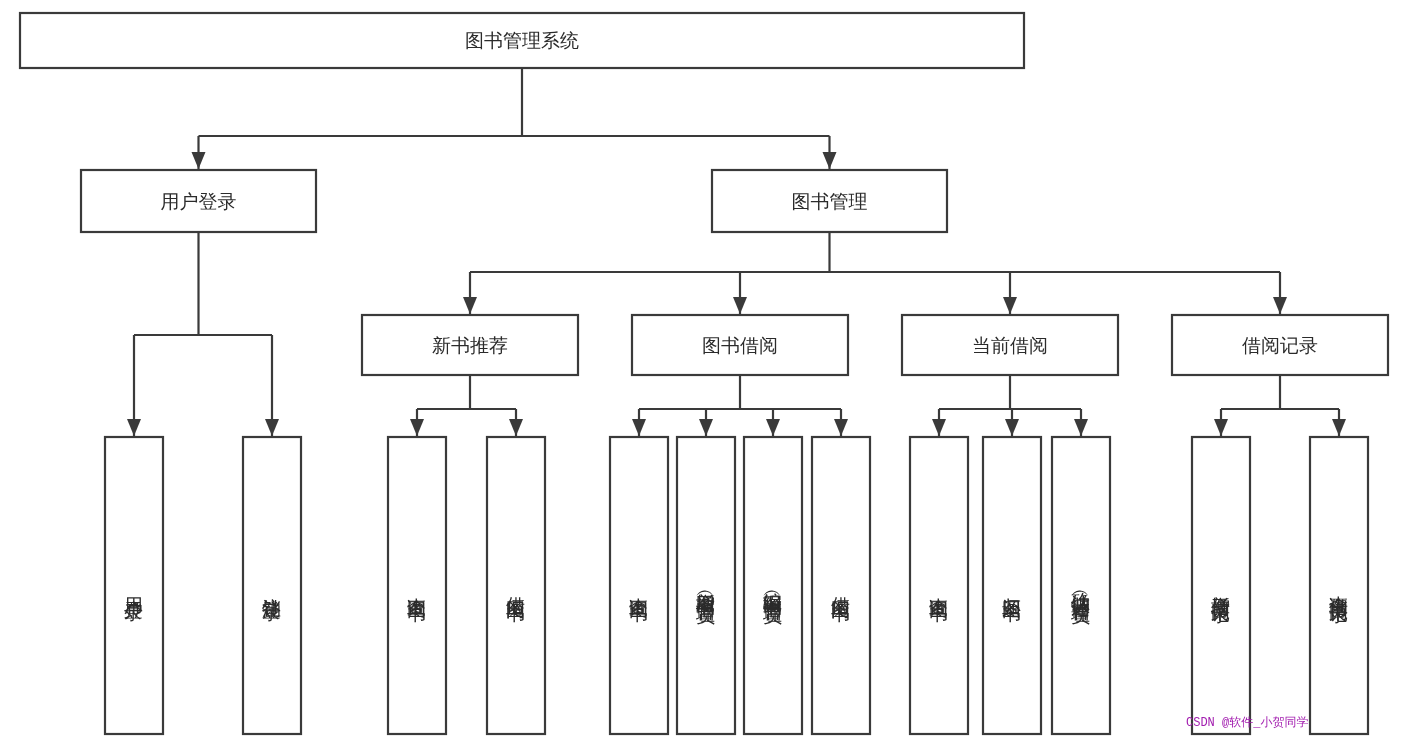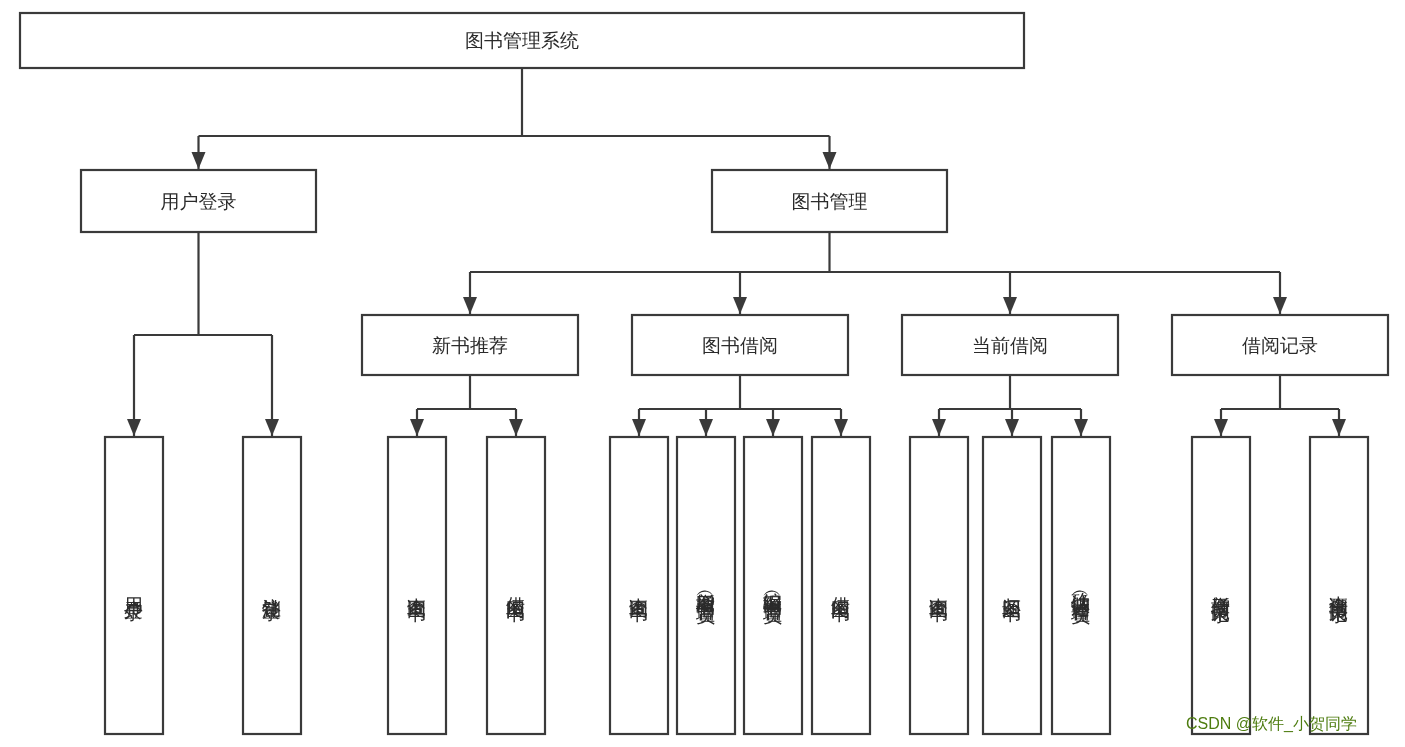--- a/index.html
+++ b/index.html
@@ -59,23 +59,23 @@
     letter-spacing: 2px;
     line-height: 1;
     display: flex;
     align-items: center;
     justify-content: center;
     white-space: nowrap;
     pointer-events: none;
   }
   .watermark {
     position: absolute;
-    font-family: Liberation Sans, sans-serif;
-    font-size: 16px;
-    color: #4d7c0f;
+    font-family: Liberation Mono, monospace;
+    font-size: 12px;
+    color: #a21caf;
     white-space: nowrap;
     left: 1186px;
     top: 714px;
   }
 </style>
 </head>
 <body>
 
 <div id="diagram-root">
 

